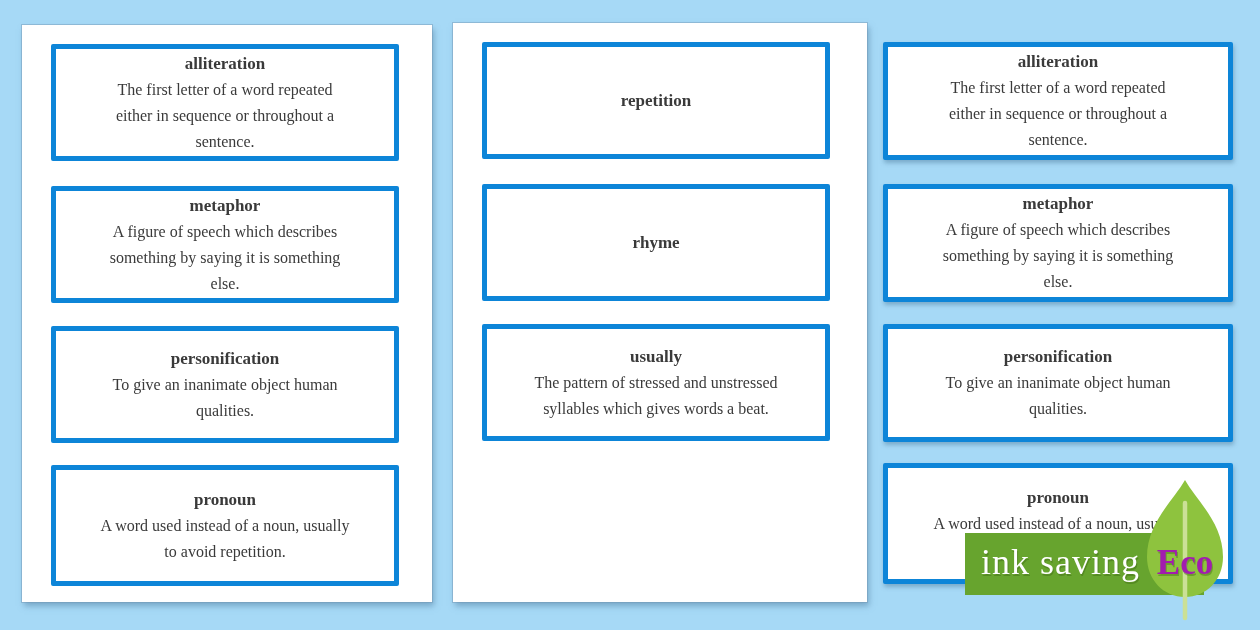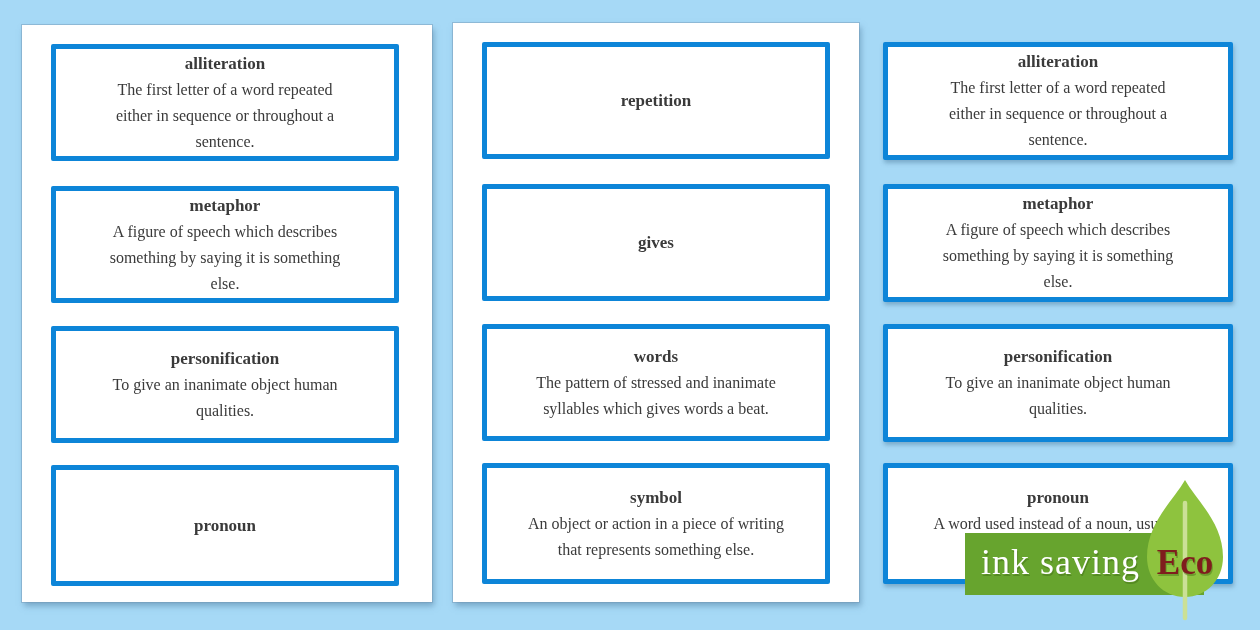--- a/index.html
+++ b/index.html
@@ -14,21 +14,21 @@
     background:#a6d9f6;
     overflow:hidden;
     font-family:Liberation Serif, serif;
   }
   .page{
     position:absolute;
     background:#ffffff;
     box-shadow:0 0 0 1px rgba(115,150,180,0.45), 2px 4px 6px rgba(80,125,160,0.55);
   }
   .page1{left:22px; top:25px; width:410px; height:577px;}
-  .page2{left:453px; top:23px; width:406px; height:579px;}
+  .page2{left:453px; top:23px; width:406px; height:579px;padding-left:8px;}
   .card{
     position:absolute;
     box-sizing:border-box;
     width:348px;
     height:117px;
     background:#ffffff;
     border:5px solid #0d85d8;
     border-radius:2px;
     display:flex;
     flex-direction:column;
@@ -93,21 +93,21 @@
     z-index:6;
   }
   .eco-label{
     position:absolute;
     left:1143px;
     top:543px;
     width:84px;
     text-align:center;
     font-size:35px;
     font-weight:bold;
-    color:#7f1d1d;
+    color:#a21caf;
     z-index:7;
     text-shadow:1px 2px 0 rgba(80,125,30,0.55);
   }
 </style>
 </head>
 <body>
 
 <div class="canvas">
 
   <div class="page page1">
@@ -123,39 +123,36 @@
 something by saying it is something
 else.</div>
     </div>
     <div class="card r3">
       <div class="term">personification</div>
       <div class="def">To give an inanimate object human
 qualities.</div>
     </div>
     <div class="card r4">
       <div class="term">pronoun</div>
+      <div class="def">A word used instead of a noun, usually
+to avoid repetition.</div>
     </div>
   </div>
 
   <div class="page page2">
     <div class="card r1">
       <div class="term">repetition</div>
     </div>
     <div class="card r2">
-      <div class="term">gives</div>
+      <div class="term">rhyme</div>
     </div>
     <div class="card r3">
-      <div class="term">words</div>
-      <div class="def">The pattern of stressed and inanimate
+      <div class="term">usually</div>
+      <div class="def">The pattern of stressed and unstressed
 syllables which gives words a beat.</div>
-    </div>
-    <div class="card r4">
-      <div class="term">symbol</div>
-      <div class="def">An object or action in a piece of writing
-that represents something else.</div>
     </div>
   </div>
 
   <div class="card col3-card c3r1">
     <div class="term">alliteration</div>
     <div class="def">The first letter of a word repeated
 either in sequence or throughout a
 sentence.</div>
   </div>
   <div class="card col3-card c3r2">

